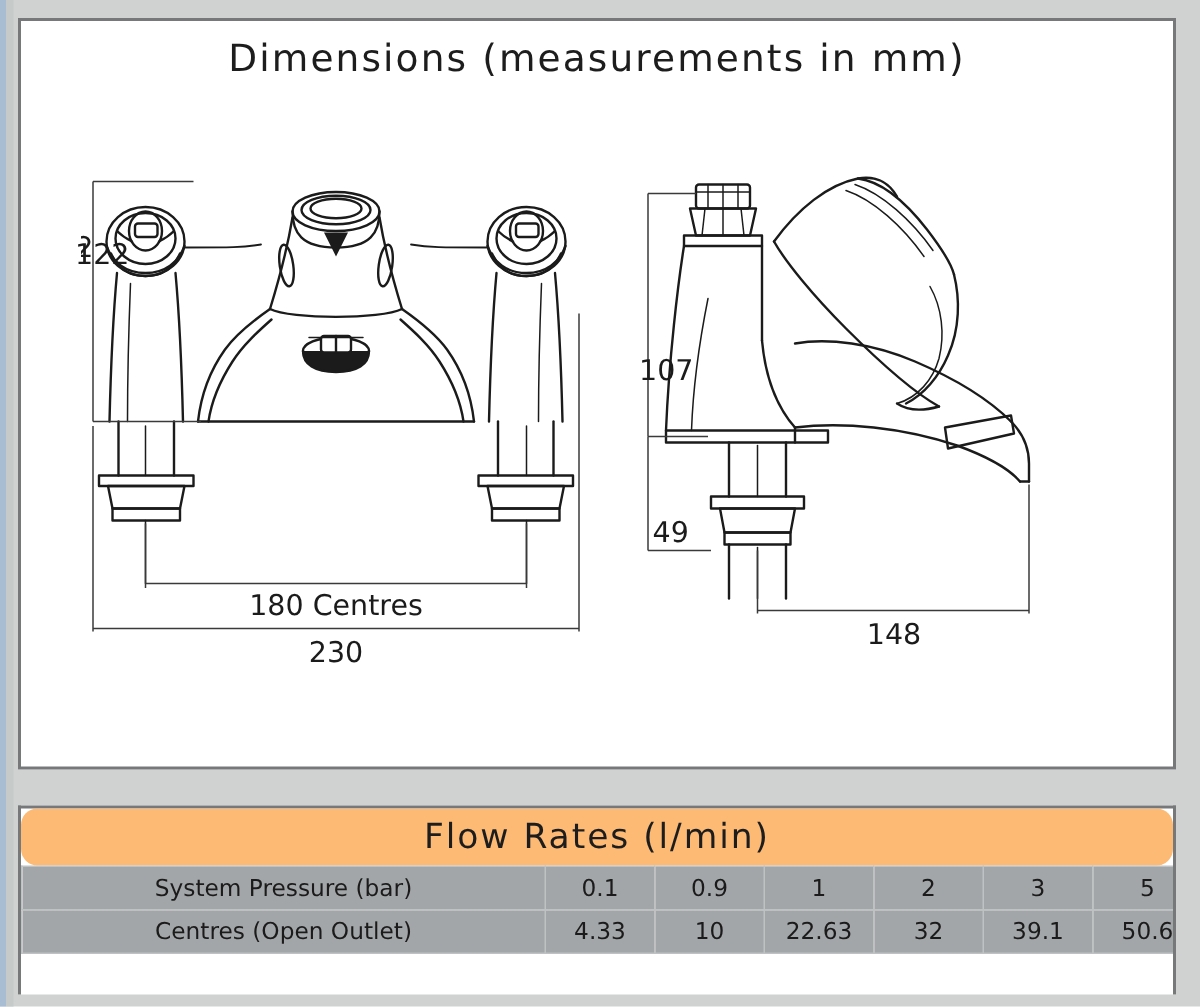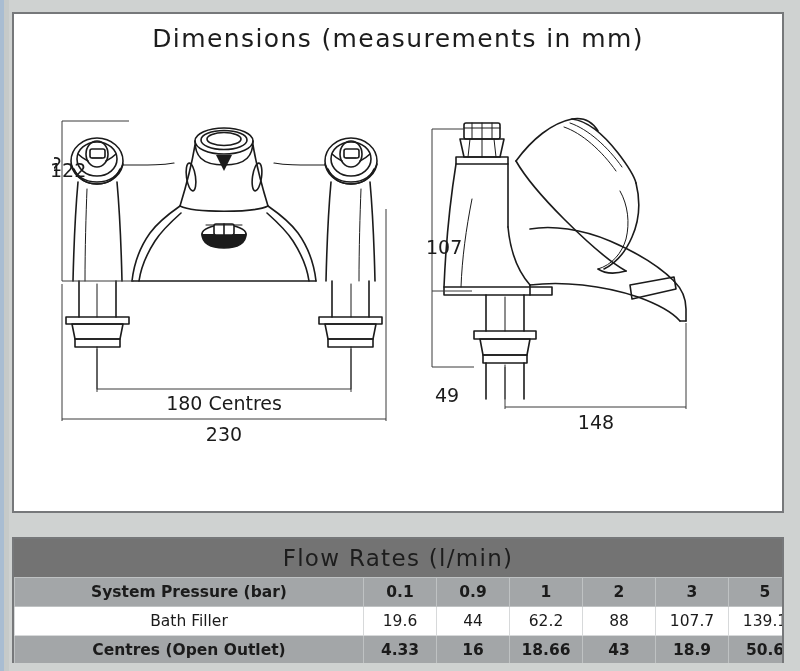--- a/index.html
+++ b/index.html
@@ -76,38 +76,39 @@
     overflow: hidden;
   }
   #flow-title {
     height: 38px;
     line-height: 38px;
     text-align: center;
     font-size: 23px;
     letter-spacing: 1.3px;
     color: #1d1d1d;
     font-family: "DejaVu Sans", sans-serif;
-    background: #737373;
+    background: #fdba74;
+    border-radius: 11px;
   }
   table.flow {
     border-collapse: collapse;
     width: 100%;
     table-layout: fixed;
     font-family: "DejaVu Sans", sans-serif;
   }
   table.flow td {
     border: 1px solid #e8eaea;
     height: 28px;
     text-align: center;
     font-size: 15.5px;
     color: #1b1b1b;
     padding: 0 2px;
     white-space: nowrap;
   }
-  tr.row-shaded td { background: #a3a6a8; border-color: #bfc2c3; font-weight: bold; }
+  tr.row-shaded td { background: #a3a6a8; border-color: #bfc2c3; }
   tr.row-plain  td { background: #ffffff; border-color: #d7d9da; }
   td.label-cell { width: 344px; }
   td.val-cell   { width: 68px; }
 </style>
 </head>
 <body>
 
 <div id="page">
 
   <div id="left-rail"></div>
@@ -284,54 +285,45 @@
         <line x1="274" y1="214" x2="274" y2="300"></line>
         <line x1="93" y1="298" x2="274" y2="298"></line>
       </g>
       <text x="184" y="320" font-family="'DejaVu Sans', sans-serif" font-size="19" fill="#1b1b1b" text-anchor="middle">148</text>
     </svg>
 
     <div style="position:absolute; left:412px; top:222px; font-family:'DejaVu Sans',sans-serif;
                 font-size:19px; color:#1b1b1b;">107</div>
 
     <div style="position:absolute; left:421px; top:330px; font-family:'DejaVu Sans',sans-serif;
-                font-size:19px; color:#1b1b1b;margin-top:40px;">49</div>
+                font-size:19px; color:#1b1b1b;">49</div>
   </div>
 
   <div id="flow-panel">
     <div id="flow-title">Flow Rates (l/min)</div>
 
     <table class="flow">
       <tbody>
         <tr class="row-shaded">
           <td class="label-cell">System Pressure (bar)</td>
           <td class="val-cell">0.1</td>
           <td class="val-cell">0.9</td>
           <td class="val-cell">1</td>
           <td class="val-cell">2</td>
           <td class="val-cell">3</td>
           <td class="val-cell">5</td>
         </tr>
 
-        <tr class="row-plain">
-          <td class="label-cell">Bath Filler</td>
-          <td class="val-cell">19.6</td>
-          <td class="val-cell">44</td>
-          <td class="val-cell">62.2</td>
-          <td class="val-cell">88</td>
-          <td class="val-cell">107.7</td>
-          <td class="val-cell">139.1</td>
-        </tr>
 
         <tr class="row-shaded">
           <td class="label-cell">Centres (Open Outlet)</td>
           <td class="val-cell">4.33</td>
-          <td class="val-cell">16</td>
-          <td class="val-cell">18.66</td>
-          <td class="val-cell">43</td>
-          <td class="val-cell">18.9</td>
+          <td class="val-cell">10</td>
+          <td class="val-cell">22.63</td>
+          <td class="val-cell">32</td>
+          <td class="val-cell">39.1</td>
           <td class="val-cell">50.6</td>
         </tr>
       </tbody>
     </table>
   </div>
 
 </div>
 
 </body></html>

